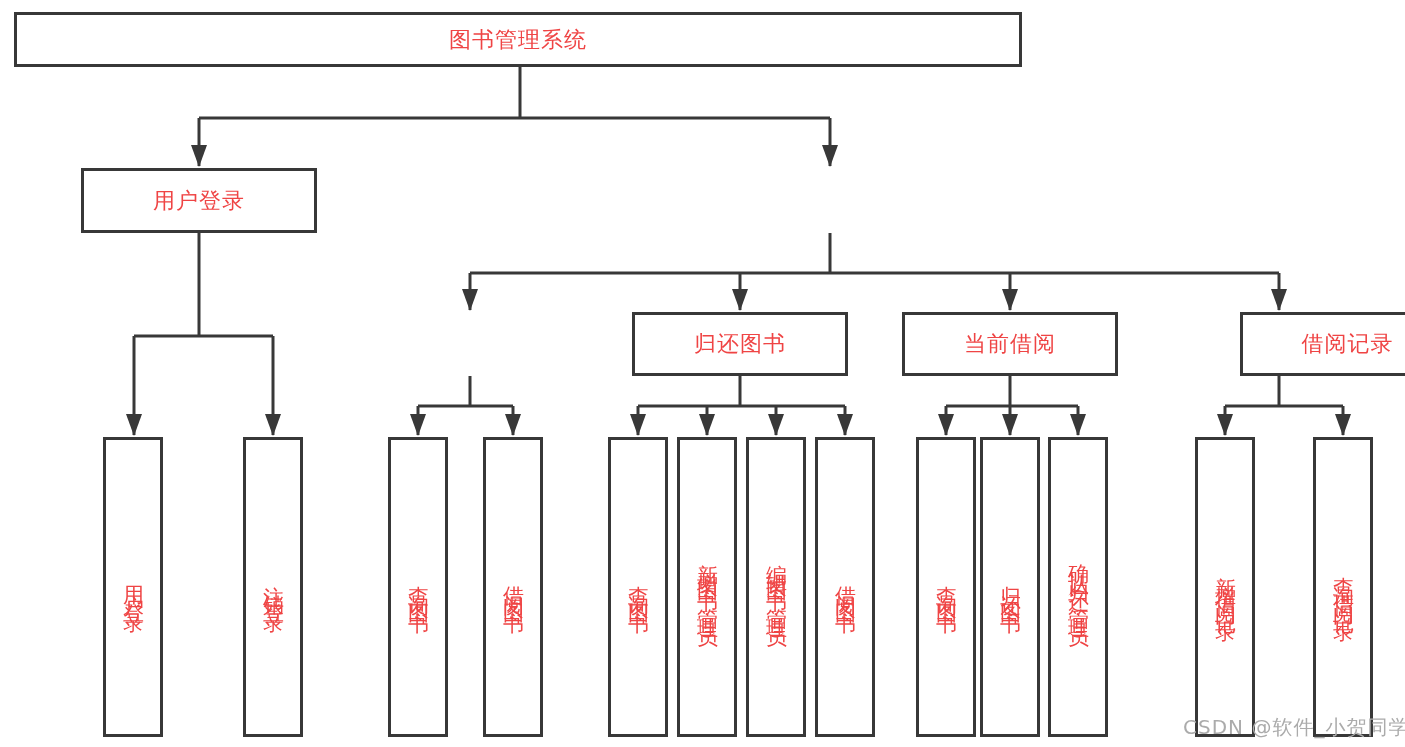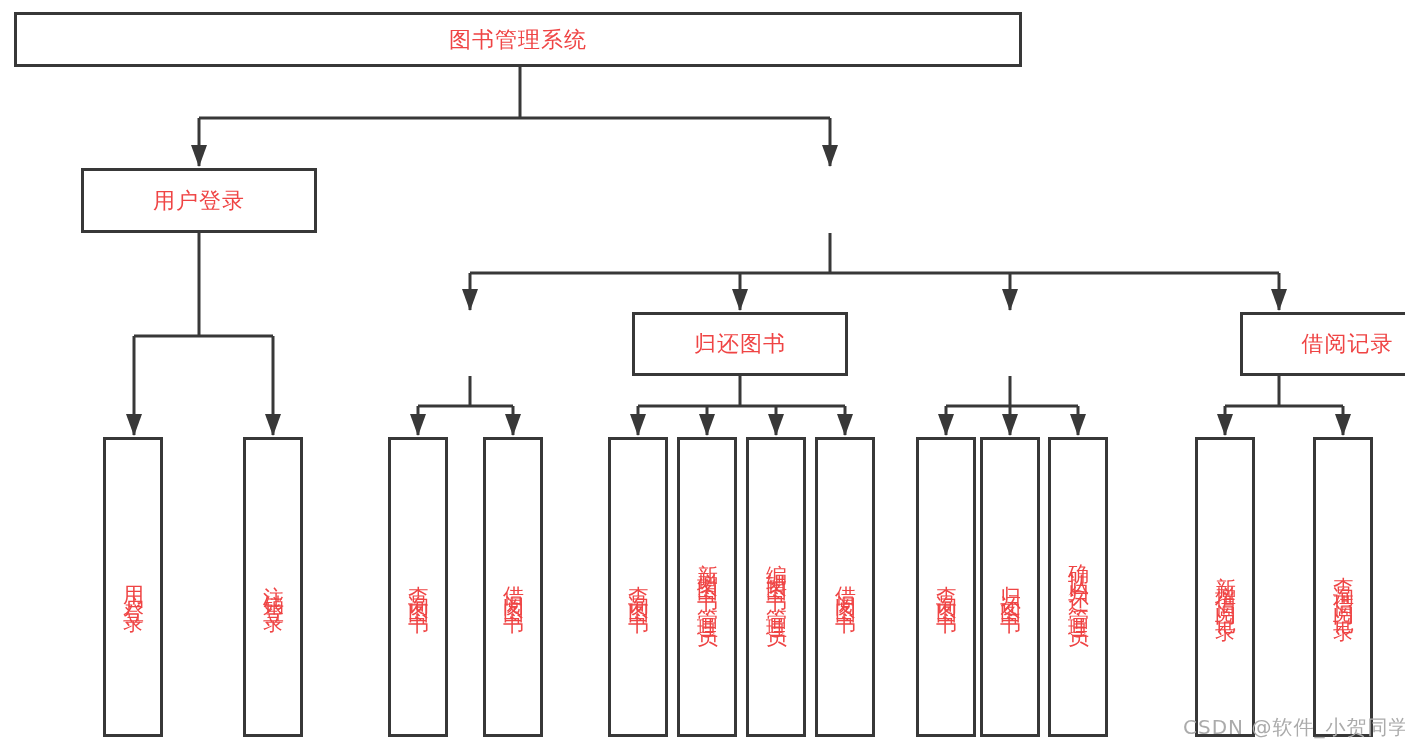--- a/index.html
+++ b/index.html
@@ -94,20 +94,23 @@
     <span class="lbl">图书管理系统</span>
   </div>
 
   <div class="box h" style="left:81px;top:168px;width:236px;height:65px">
     <span class="lbl">用户登录</span>
   </div>
 
   <div class="box h" style="left:632px;top:312px;width:216px;height:64px">
     <span class="lbl">归还图书</span>
   </div>
+  <div class="box h" style="left:902px;top:312px;width:216px;height:64px">
+    <span class="lbl">当前借阅</span>
+  </div>
   <div class="box h" style="left:1240px;top:312px;width:215px;height:64px">
     <span class="lbl">借阅记录</span>
   </div>
 
   <div class="box v" style="left:103px;top:437px;width:60px;height:300px">
     <span class="lbl">用户登录</span>
   </div>
   <div class="box v" style="left:243px;top:437px;width:60px;height:300px">
     <span class="lbl">注销登录</span>
   </div>

